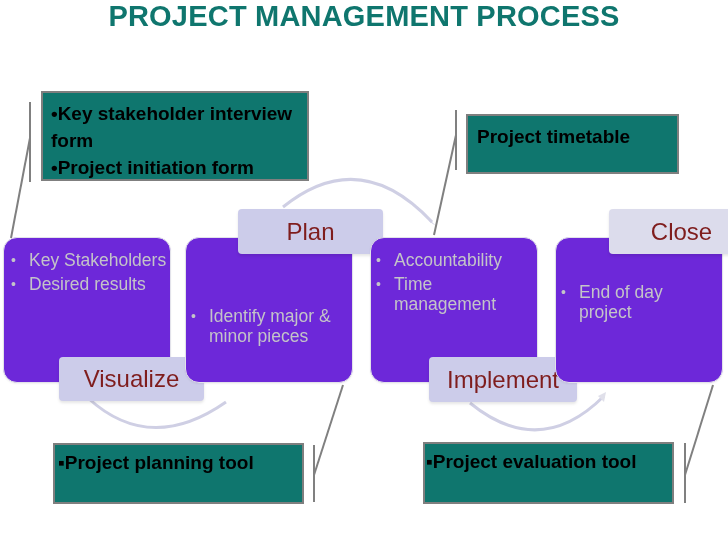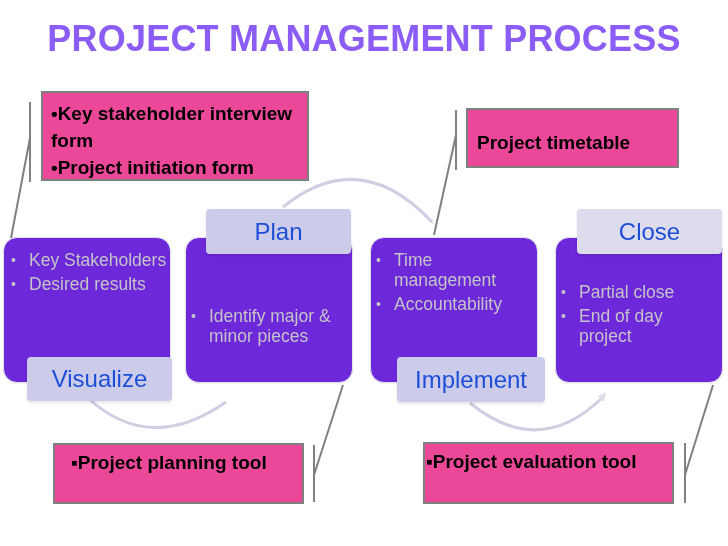--- a/index.html
+++ b/index.html
@@ -1,29 +1,29 @@
 <!DOCTYPE html>
 <html><head>
 <meta charset="utf-8">
 <style>
   html, body { margin:0; padding:0; }
   body { width:728px; height:546px; background:#ffffff; position:relative; overflow:hidden;
          font-family:"Liberation Sans", sans-serif; }
-  .title { position:absolute; left:0; top:18px; width:728px; text-align:center;
-           font-weight:bold; font-size:36px; color:#8b5cf6; letter-spacing:0.2px; }
+  .title { position:absolute; left:0; top:0; width:728px; text-align:center;
+           font-weight:bold; font-size:29px; color:#0f766e; letter-spacing:0.2px; }
   svg.lines { position:absolute; left:0; top:0; width:728px; height:546px; }
   .card { position:absolute; background:#6d28d9; border:1px solid #e2e2ea; border-radius:14px;
           box-shadow:0 1px 2px rgba(0,0,0,0.06); }
   .card ul { margin:0; padding:0; list-style:none; position:absolute; }
   .card li { position:relative; padding-left:21px; color:#c4c4c8; font-size:17.5px; line-height:20px; margin-bottom:4px; }
   .card li::before { content:"•"; position:absolute; left:3px; top:0; color:#c4c4c8; font-size:14px; }
-  .tag { position:absolute; background:#ccccea; border-radius:4px; color:#1d4ed8; font-size:24px;
-         text-align:center; box-shadow:0 2px 3px rgba(0,0,0,0.10); }
+  .tag { position:absolute; background:#ccccea; border-radius:4px; color:#7f1d1d; font-size:24px;
+         text-align:center; box-shadow:0 2px 3px rgba(0,0,0,0.10);margin-left:32px; }
   .tag.close { background:#dcdcec; }
-  .note { position:absolute; background:#ec4899; border:2px solid #7f7f7f; color:#000;
+  .note { position:absolute; background:#0f766e; border:2px solid #7f7f7f; color:#000;
           font-weight:bold; font-size:19px; line-height:26px; box-sizing:border-box; }
   .note .item { display:block; white-space:nowrap; }
 </style>
 </head>
 <body>
 
 <div class="title">PROJECT MANAGEMENT PROCESS</div>
 
 <svg class="lines" viewBox="0 0 728 546">
 
@@ -53,42 +53,41 @@
 
 <div class="card" style="left:185px;top:237px;width:166px;height:144px;">
   <ul style="left:2px;top:44px;width:162px;margin-top:24px;">
     <li>Identify major &amp; minor pieces</li>
   </ul>
 </div>
 <div class="tag" style="left:206px;top:209px;width:145px;height:45px;line-height:45px;">Plan</div>
 
 <div class="card" style="left:370px;top:237px;width:166px;height:144px;">
   <ul style="left:2px;top:12px;width:162px;">
+    <li>Accountability</li>
     <li>Time management</li>
-    <li>Accountability</li>
   </ul>
 </div>
 <div class="tag" style="left:397px;top:357px;width:148px;height:45px;line-height:45px;">Implement</div>
 
 <div class="card" style="left:555px;top:237px;width:166px;height:144px;">
   <ul style="left:2px;top:44px;width:162px;">
-    <li>Partial close</li>
     <li>End of day project</li>
   </ul>
 </div>
 <div class="tag close" style="left:577px;top:209px;width:145px;height:45px;line-height:45px;">Close</div>
 
 <div class="note" style="left:41px;top:91px;width:268px;height:90px;padding:7px 6px 0 8px;line-height:27px;">
   <span class="item" style="white-space:normal;">•Key stakeholder interview form</span>
   <span class="item">•Project initiation form</span>
 </div>
 
-<div class="note" style="left:53px;top:443px;width:251px;height:61px;padding:5px 0 0 16px;">
+<div class="note" style="left:53px;top:443px;width:251px;height:61px;padding:5px 0 0 3px;">
   <span class="item">▪Project planning tool</span>
 </div>
 
-<div class="note" style="left:466px;top:108px;width:213px;height:60px;padding:20px 0 0 9px;">
+<div class="note" style="left:466px;top:114px;width:213px;height:60px;padding:8px 0 0 9px;">
   <span class="item">Project timetable</span>
 </div>
 
 <div class="note" style="left:423px;top:442px;width:251px;height:62px;padding:5px 4px 0 1px;">
   <span class="item" style="white-space:normal;">▪Project evaluation tool</span>
 </div>
 
 </body></html>

